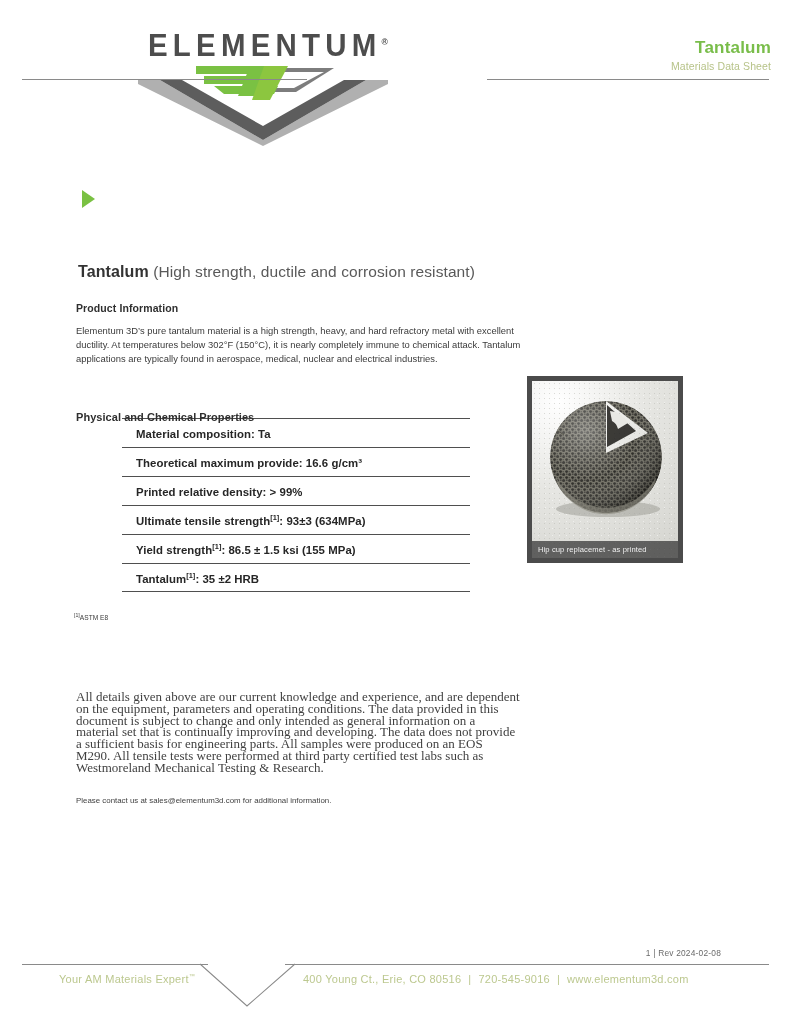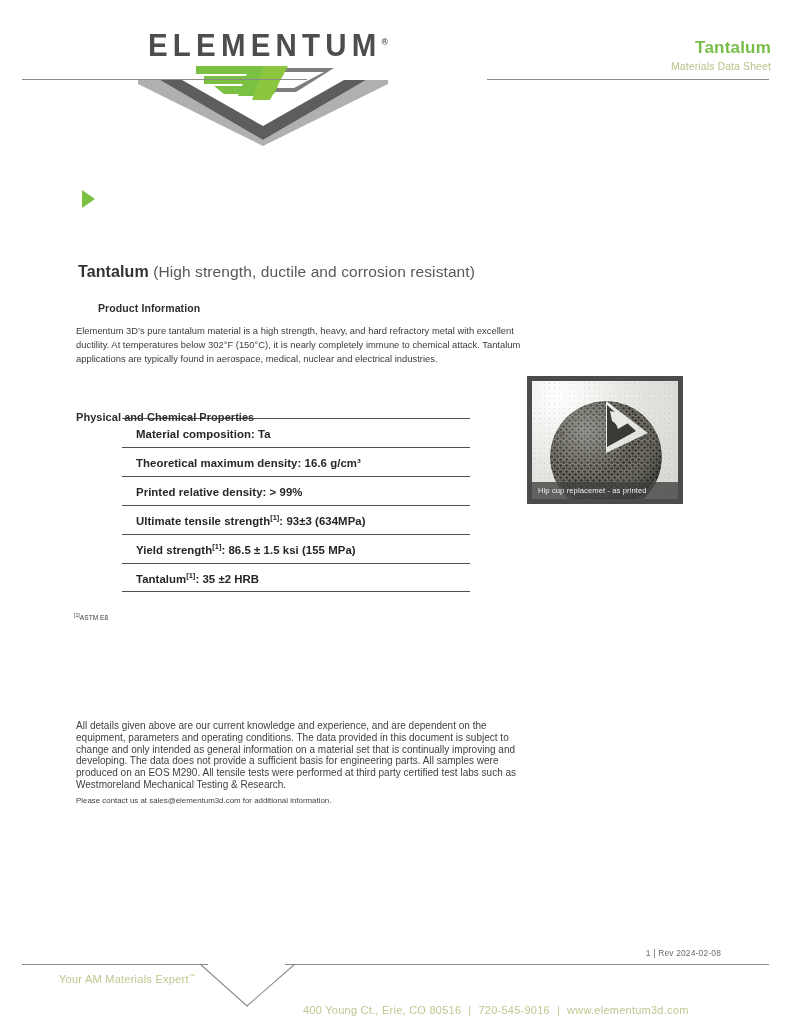--- a/index.html
+++ b/index.html
@@ -133,21 +133,20 @@
 
   
   .section-head {
     position: absolute;
     left: 76px;
     top: 302px;
     font-size: 10.5px;
     font-weight: bold;
     color: #2f2f2f;
     letter-spacing: 0.1px;
-    margin-left: 22px;
   }
   .prod-text {
     position: absolute;
     left: 76px;
     top: 324px;
     width: 455px;
     font-size: 9.4px;
     line-height: 14.1px;
     color: #3a3a3a;
     letter-spacing: 0.01px;
@@ -202,21 +201,21 @@
     letter-spacing: 0.02px;
   }
   .footnote sup { font-size: 5.2px; }
 
   
   .photo-frame {
     position: absolute;
     left: 527px;
     top: 376px;
     width: 156px;
-    height: 128px;
+    height: 187px;
     border: 5px solid #4b4b4b;
     box-sizing: border-box;
     overflow: hidden;
     background: #cfcfcb;
   }
   .photo-bg {
     position: absolute;
     left: 0; top: 0;
     width: 100%; height: 100%;
     background:
@@ -250,26 +249,27 @@
     font-size: 7.6px;
     letter-spacing: 0.1px;
     padding: 4px 6px;
     box-sizing: border-box;
   }
 
   
   .disclaimer {
     position: absolute;
     left: 76px;
-    top: 720px;
+    top: 691px;
     width: 444px;
-    font-size: 10px;
+    font-size: 13px;
     line-height: 11.8px;
     color: #3f3f3f;
     letter-spacing: 0.01px;
+    font-family: Liberation Serif, serif;
   }
   .contact-line {
     position: absolute;
     left: 76px;
     top: 795px;
     width: 444px;
     font-size: 7.9px;
     line-height: 11.8px;
     color: #3f3f3f;
   }
@@ -320,21 +320,21 @@
     top: 973px;
     font-family: "Liberation Sans Narrow", "Liberation Sans", sans-serif;
     font-size: 11px;
     color: #bcc88f;
     letter-spacing: 0.25px;
   }
   .footer-tag sup { font-size: 6px; vertical-align: super; }
   .footer-contact {
     position: absolute;
     left: 303px;
-    top: 1004px;
+    top: 973px;
     font-family: "Liberation Sans Narrow", "Liberation Sans", sans-serif;
     font-size: 11px;
     color: #bcc88f;
     letter-spacing: 0.25px;
     white-space: nowrap;
   }
   .footer-contact .sep { padding: 0 7px; }
 </style>
 </head>
 <body>
@@ -382,21 +382,21 @@
   <div class="section-head">Product Information</div>
   <div class="prod-text">Elementum 3D’s pure tantalum material is a high strength, heavy, and hard refractory metal with excellent ductility. At temperatures below 302°F (150°C), it is nearly completely immune to chemical attack. Tantalum applications are typically found in aerospace, medical, nuclear and electrical industries.</div>
 
   <div class="props-label">Physical and Chemical Properties</div>
 
   <div class="props-table">
     <div class="prop-row">
       <span class="prop-text"><span>Material composition:</span><sup></sup>&nbsp;<span>Ta</span></span>
     </div>
     <div class="prop-row">
-      <span class="prop-text"><span>Theoretical maximum density:</span><sup></sup>&nbsp;<span>16.6 g/cm³</span></span>
+      <span class="prop-text"><span>Theoretical maximum provide:</span><sup></sup>&nbsp;<span>16.6 g/cm³</span></span>
     </div>
     <div class="prop-row">
       <span class="prop-text"><span>Printed relative density:</span><sup></sup>&nbsp;<span>&gt; 99%</span></span>
     </div>
     <div class="prop-row">
       <span class="prop-text"><span>Ultimate tensile strength</span><sup>[1]</sup>:&nbsp;<span>93±3 (634MPa)</span></span>
     </div>
     <div class="prop-row">
       <span class="prop-text"><span>Yield strength</span><sup>[1]</sup>:&nbsp;<span>86.5 ± 1.5 ksi (155 MPa)</span></span>
     </div>

